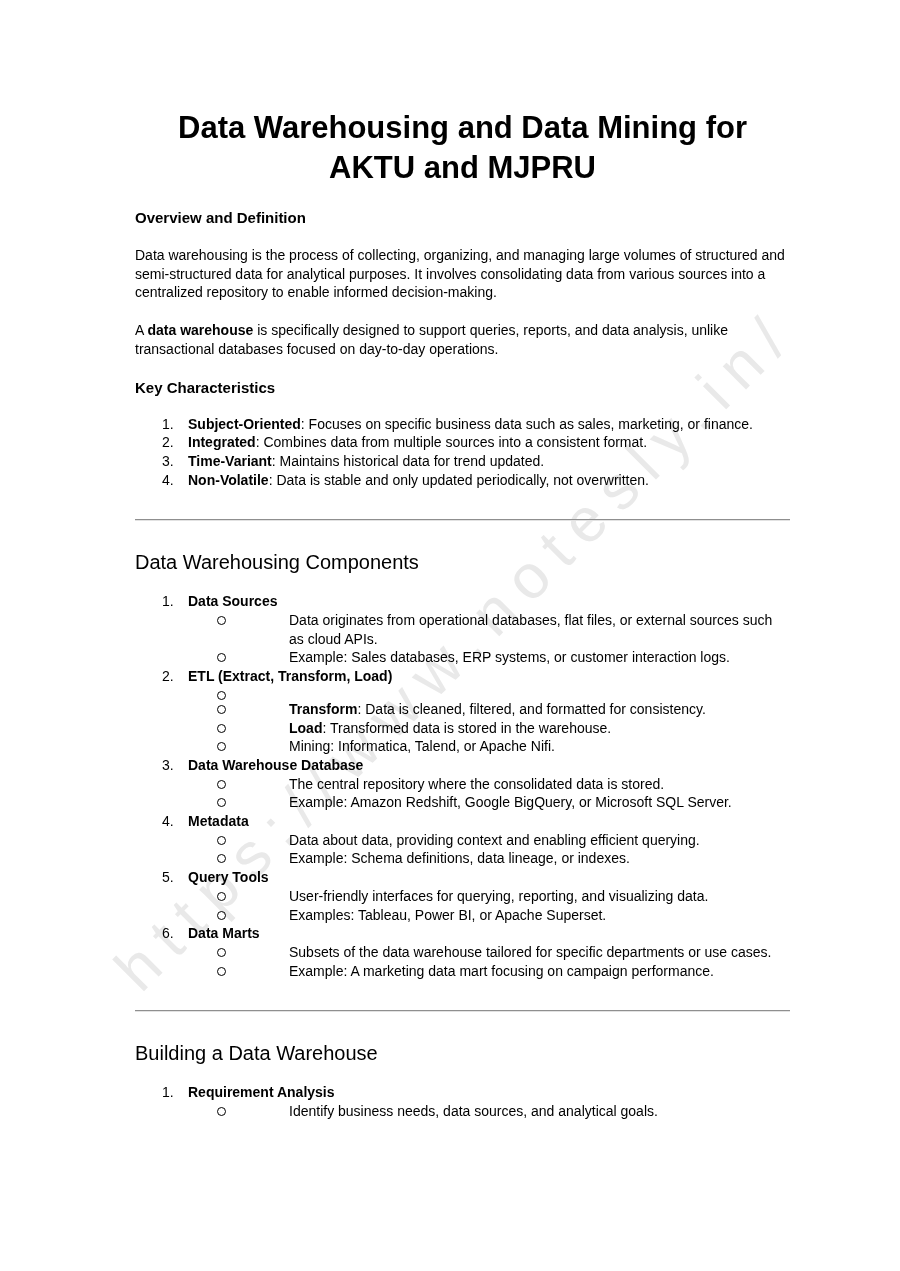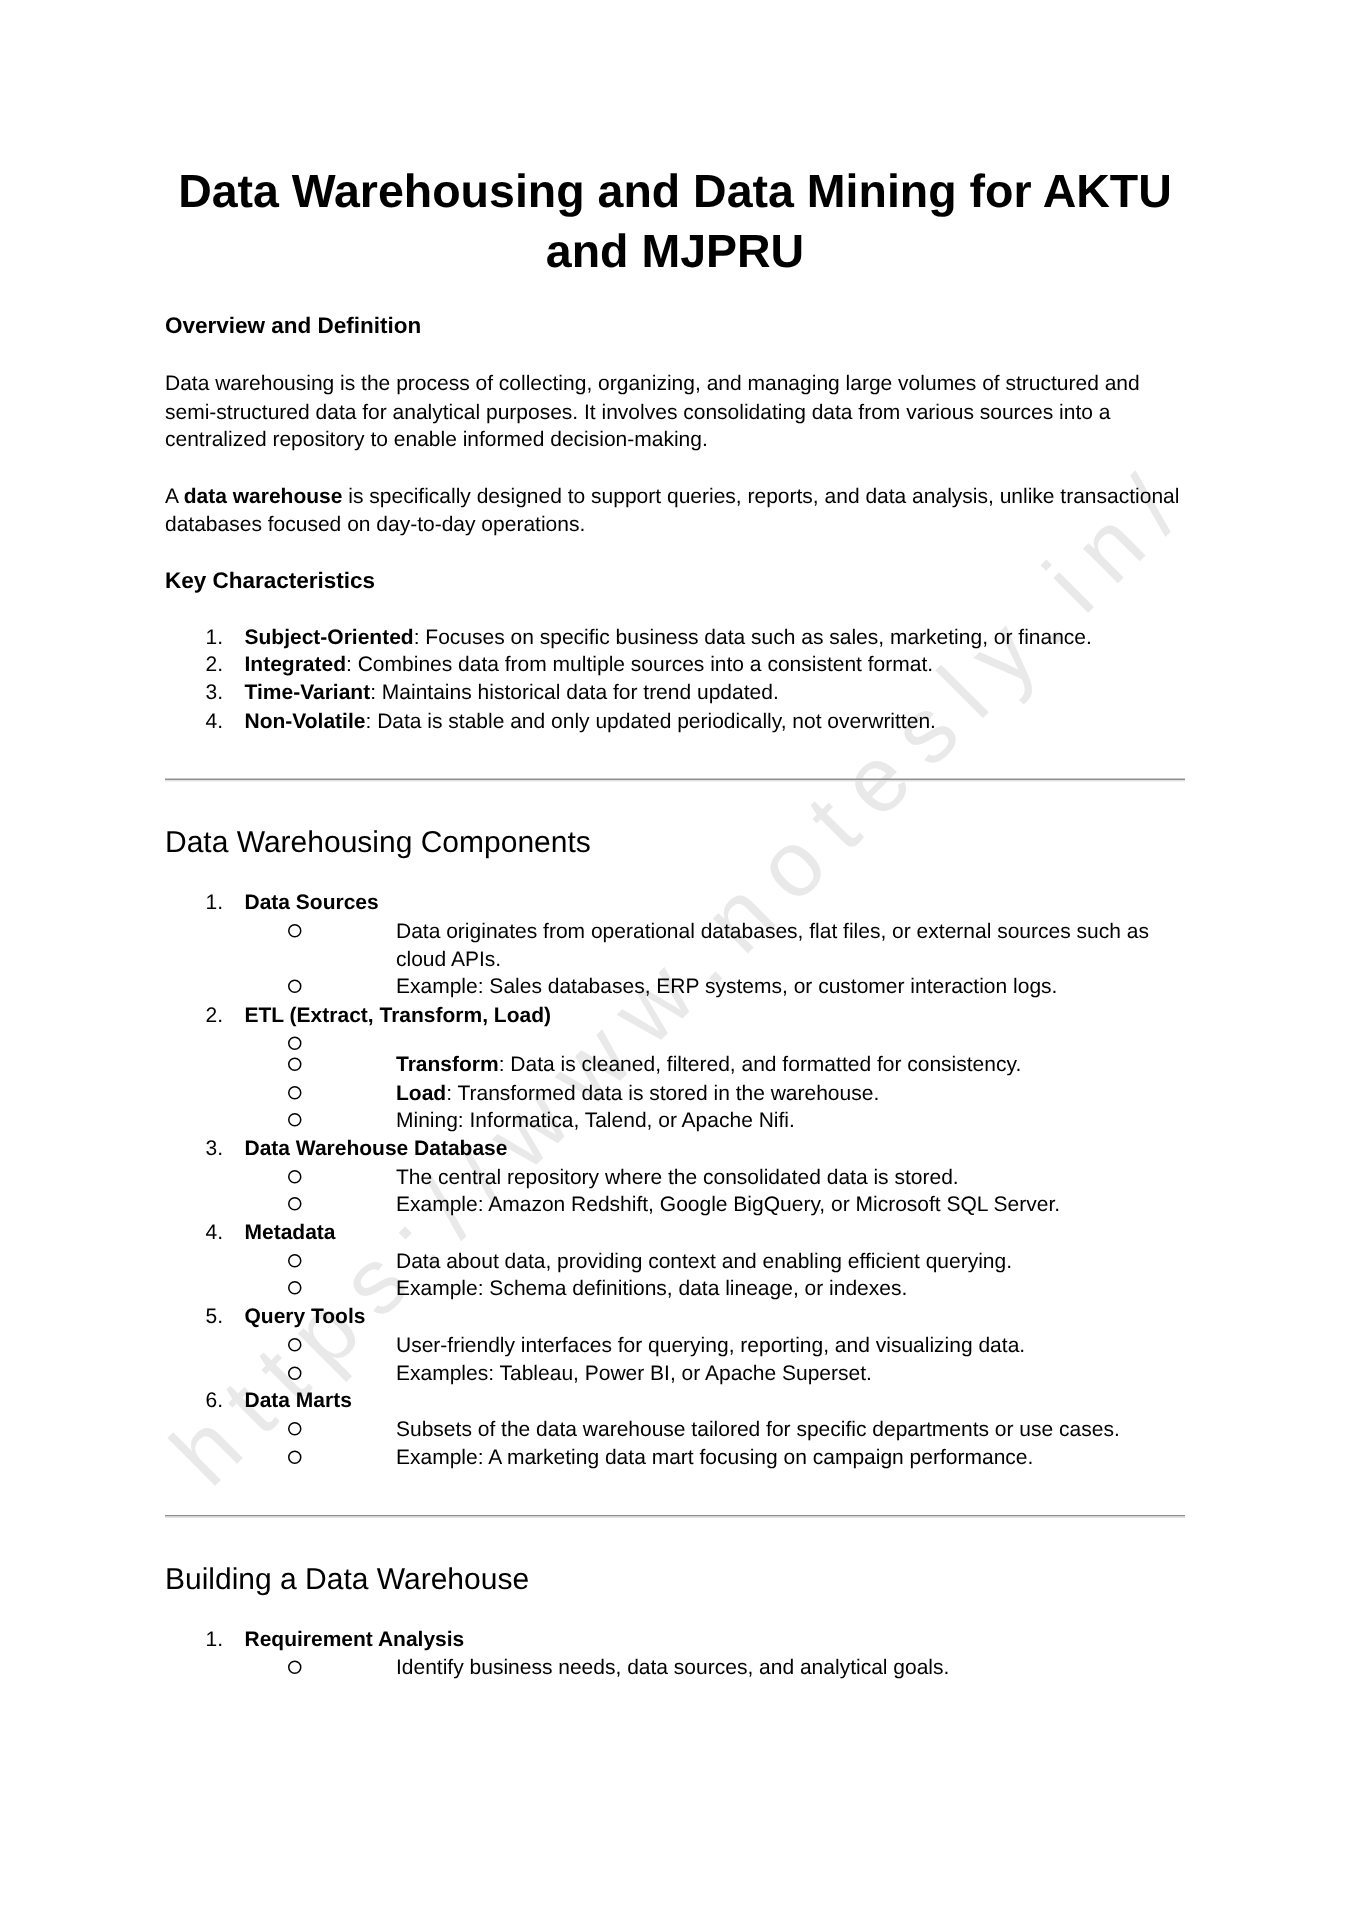--- a/index.html
+++ b/index.html
@@ -19,21 +19,21 @@
     font-size:62px;
     letter-spacing:14px;
     color:#e9e9e9;
     white-space:nowrap;
     z-index:0;
     user-select:none;
   }
   .content{
     position:relative;z-index:1;
     padding:0 110px;
-    font-size:14px;line-height:18.7px;
+    font-size:14px;line-height:18.7px;margin-left:25px;
   }
   h1.title{
     margin:0;padding-top:108px;margin-bottom:20px;
     font-size:31px;line-height:40px;font-weight:bold;
     text-align:center;
   }
   h2.sec{
     margin:29px 0 0 0;
     font-size:20px;line-height:24px;font-weight:normal;
   }

